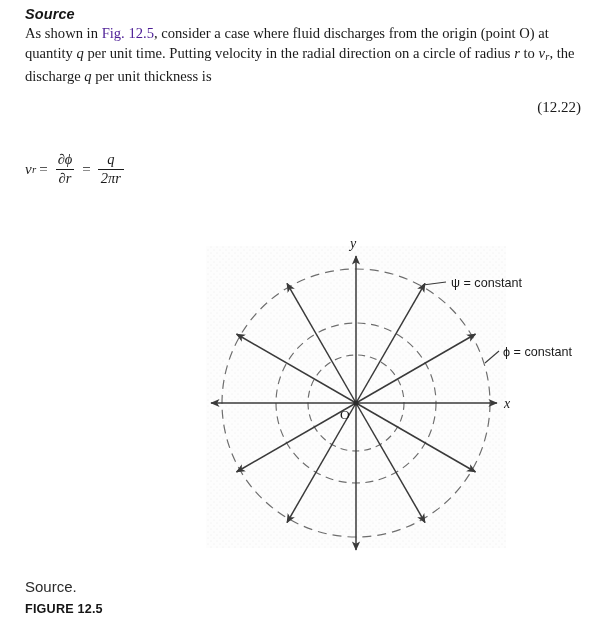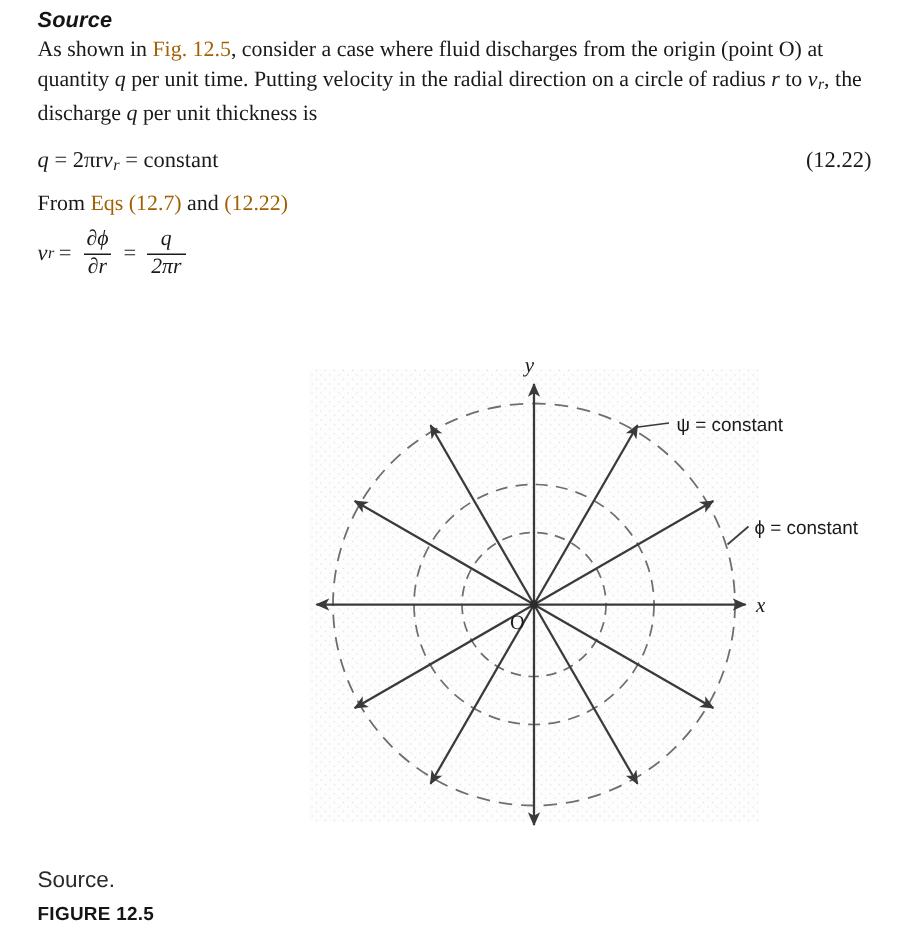--- a/index.html
+++ b/index.html
@@ -43,21 +43,21 @@
     top: 24px;
     width: 556px;
     font-family: "Liberation Serif", serif;
     font-size: 14.6px;
     line-height: 19.6px;
     text-align: left;
     color: #1a1a1a;
   }
 
   .link {
-    color: #a16207;
+    color: #4c1d95;
   }
 
   .var {
     font-style: italic;
   }
 
   sub.rsub {
     font-style: italic;
     font-size: 72%;
     vertical-align: -0.22em;
@@ -154,24 +154,22 @@
 </style>
 </head>
 <body>
 
 <div class="page">
 
   <div class="section-title">Source</div>
 
   <div class="body-copy"><span>As shown in </span><span class="link">Fig. 12.5</span><span>, consider a case where fluid discharges from the origin (point O) at quantity </span><span class="var">q</span><span> per unit time. Putting velocity in the radial direction on a circle of radius </span><span class="var">r</span><span> to </span><span class="var">v</span><sub class="rsub">r</sub><span>, the discharge </span><span class="var">q</span><span> per unit thickness is</span></div>
 
-  <div class="eq-line"><span class="var">q</span><span>&nbsp;</span><span>= 2πr</span><span class="var">v</span><sub class="rsub">r</sub><span>&nbsp;</span><span>= constant</span></div>
   <div class="eq-number">(12.22)</div>
 
-  <div class="from-line"><span>From </span><span class="link">Eqs (12.7)</span><span> and </span><span class="link">(12.22)</span></div>
 
   <div class="eq-frac">
     <span class="var">v</span>
       <sub class="rsub">r</sub>
     <span class="tok">=</span>
     <span class="frac">
       <span class="num var">∂ϕ</span>
       <span class="den var">∂r</span>
     </span>
     <span class="tok">=</span>

